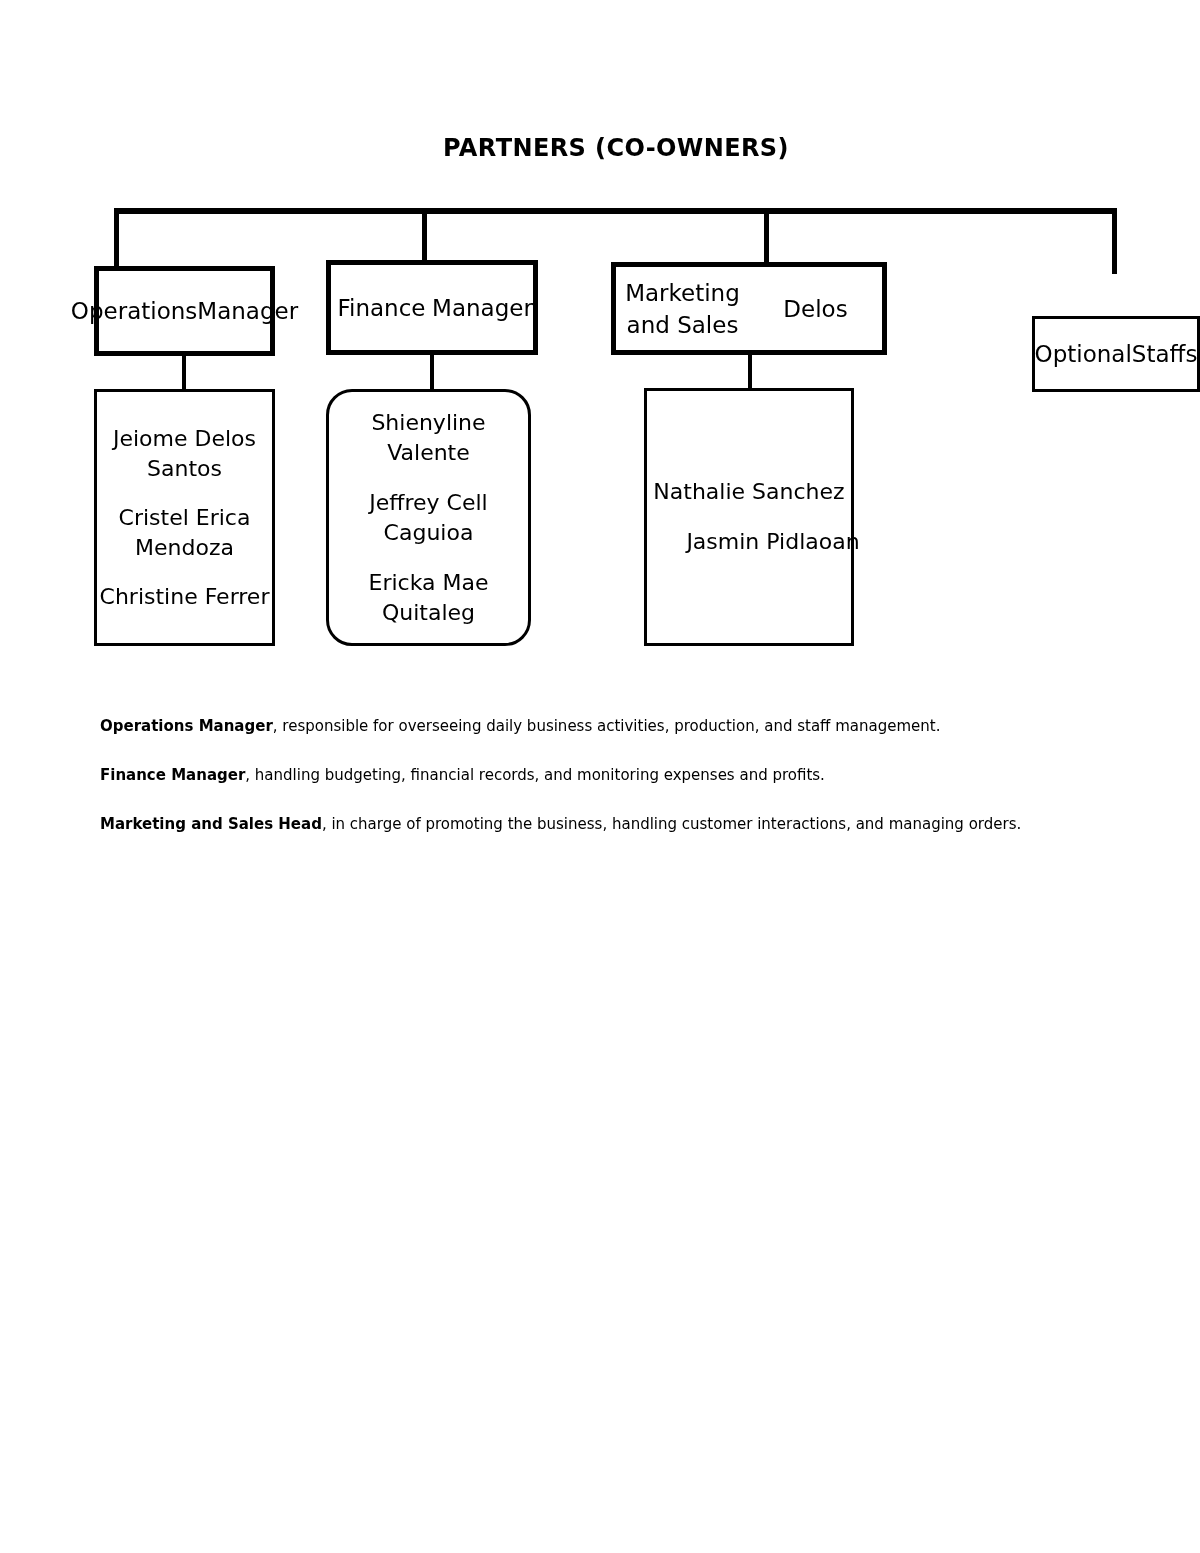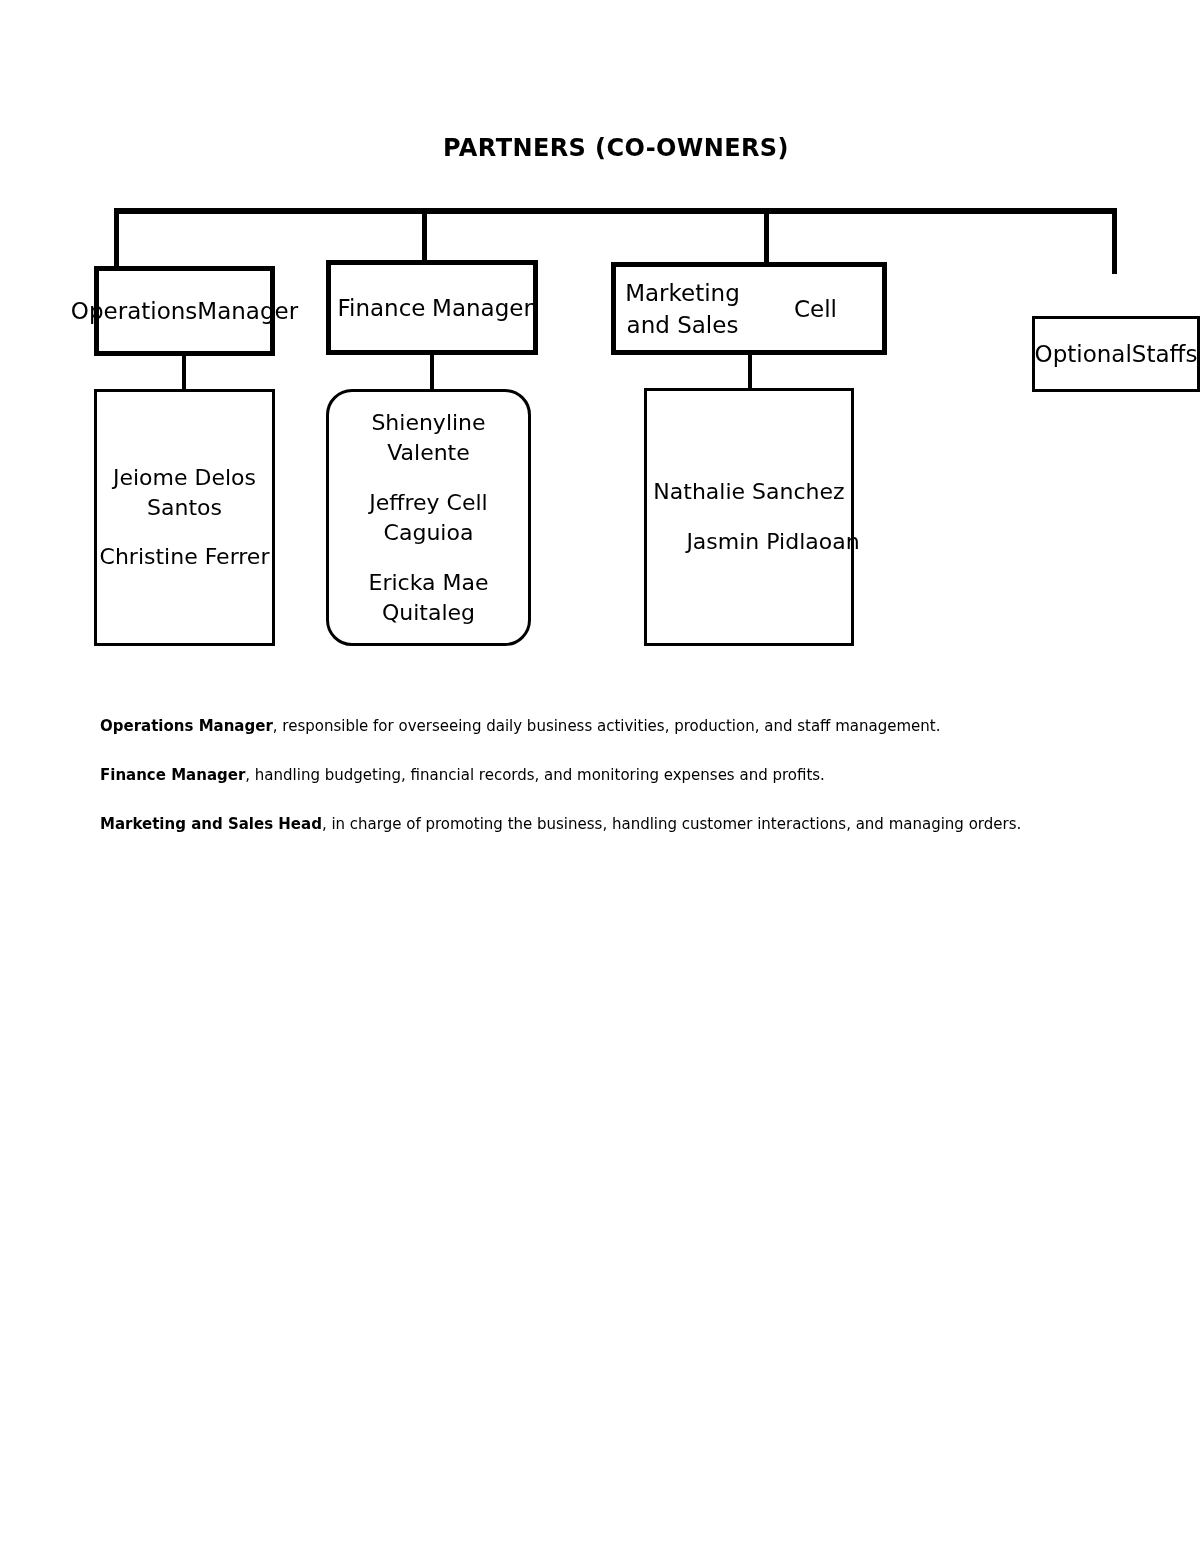--- a/index.html
+++ b/index.html
@@ -124,34 +124,35 @@
     <span class="line">Manager</span>
   </div>
 
   <div class="node-box" style="left:310px; top:260px; width:212px; height:95px;">
     <span class="line">Finance</span>
     <span class="line">Manager</span>
   </div>
 
   <div class="node-box" style="left:595px; top:262px; width:276px; height:93px;">
     <span class="line">Marketing and Sales</span>
-    <span class="line">Cell</span>
+    <span class="line">Delos</span>
   </div>
 
   <div class="node-box thin" style="left:1016px; top:272px; width:168px; height:76px;margin-top:44px;">
     <span class="line">Optional</span>
     <span class="line">Staffs</span>
   </div>
 
   <div class="conn-v" style="left:166px; top:355px; width:4px; height:34px;"></div>
   <div class="conn-v" style="left:414px; top:355px; width:4px; height:34px;"></div>
   <div class="conn-v" style="left:732px; top:355px; width:4px; height:33px;"></div>
 
   <div class="staff-box gap-a" style="left:78px; top:389px; width:181px; height:257px;">
     <span class="person">Jeiome Delos Santos</span>
+    <span class="person">Cristel Erica Mendoza</span>
     <span class="person">Christine Ferrer</span>
   </div>
 
   <div class="staff-box gap-b" style="left:310px; top:389px; width:205px; height:257px;border-radius:26px;">
     <span class="person">Shienyline Valente</span>
     <span class="person">Jeffrey Cell Caguioa</span>
     <span class="person">Ericka Mae Quitaleg</span>
   </div>
 
   <div class="staff-box gap-c" style="left:628px; top:388px; width:210px; height:258px;">

